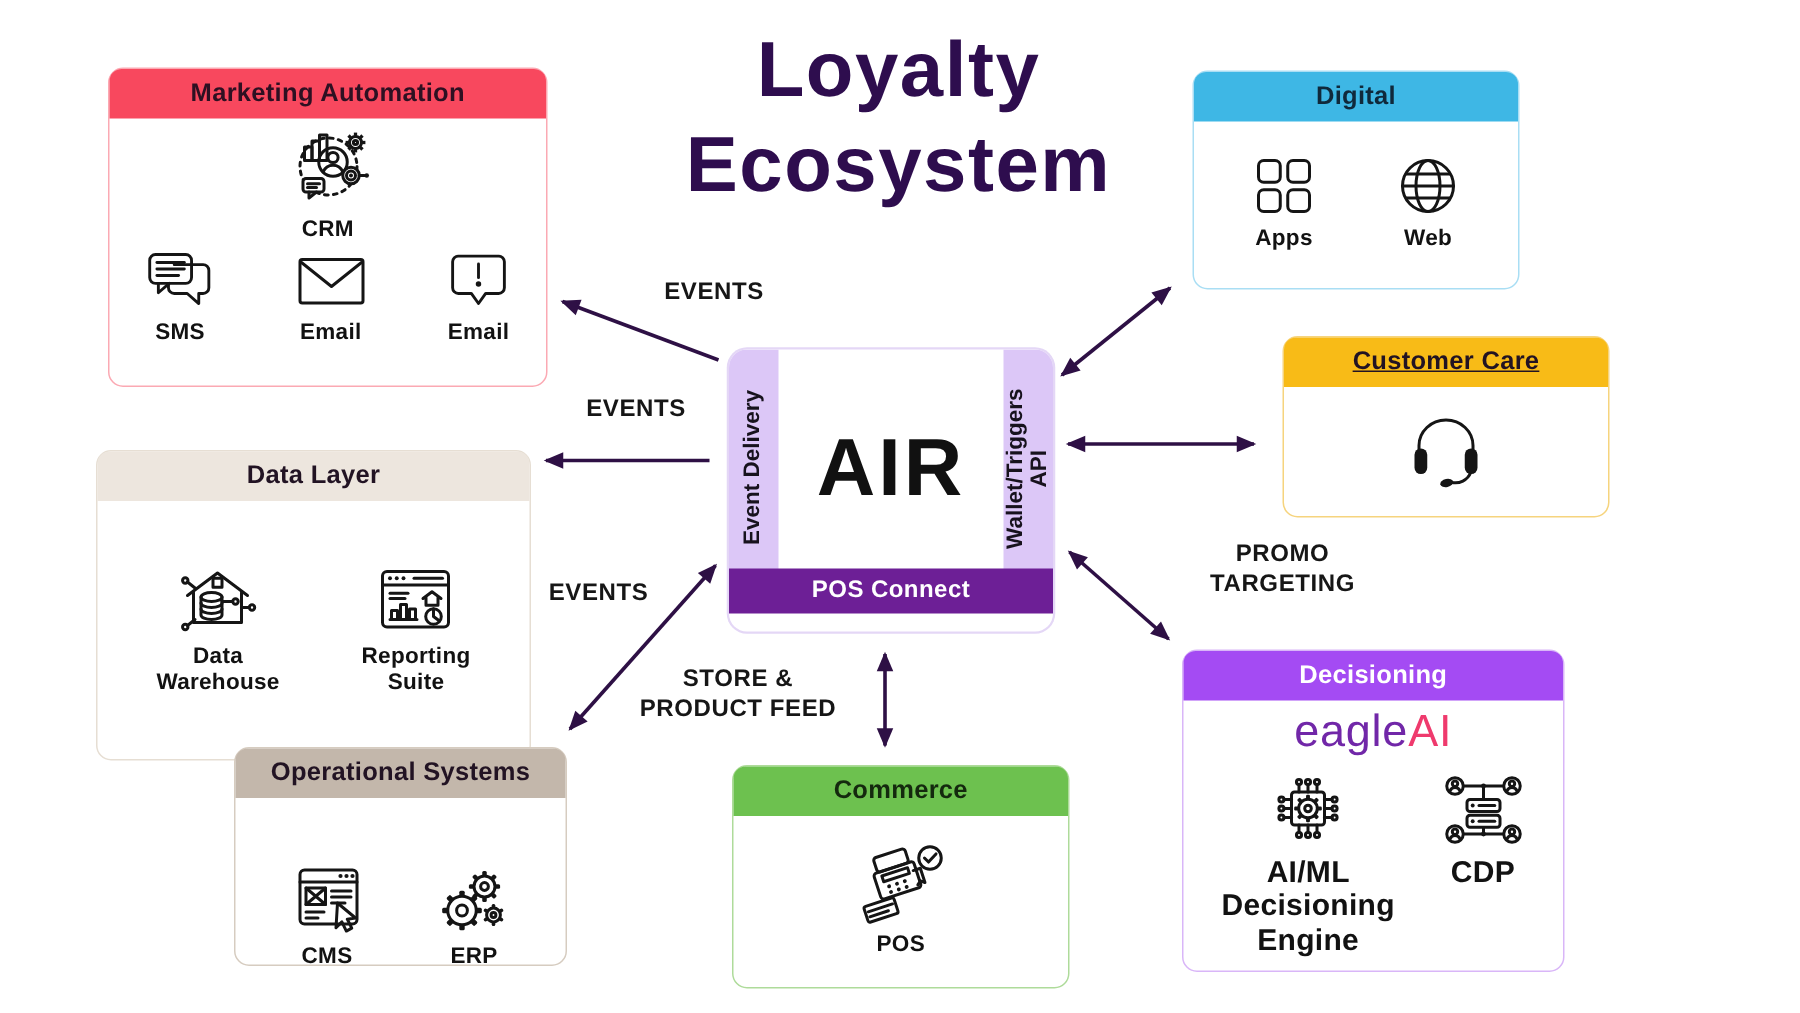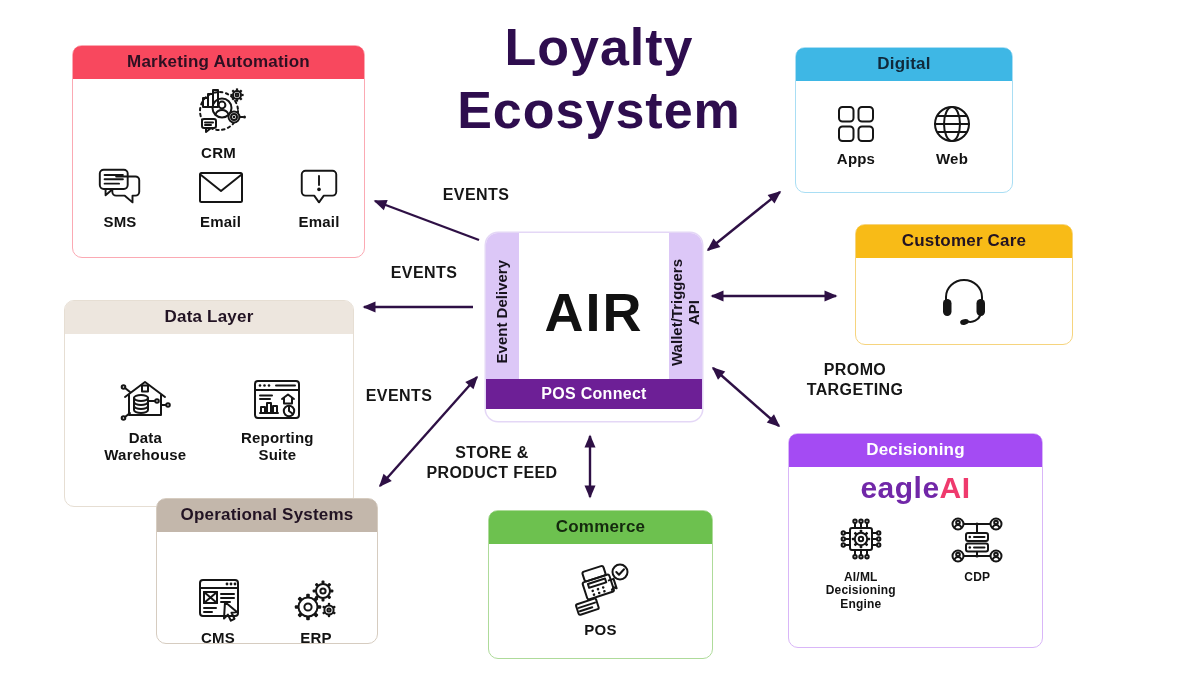--- a/index.html
+++ b/index.html
@@ -22,39 +22,39 @@
                 white-space:pre-line; line-height:1.12; letter-spacing:.2px; }
   .icon svg { display:block; }
   .ic { stroke:#151515; stroke-width:2; fill:none; stroke-linecap:round; stroke-linejoin:round; }
   .icf { fill:#151515; stroke:none; }
 
   
   .b-ma  { border-color:#FBA9B3; } .b-ma  .box-header { background:#F8485E; color:#2E1022; }
   .b-dl  { border-color:#E6DED3; } .b-dl  .box-header { background:#EDE6DE; }
   .b-os  { border-color:#D6CCC0;gap:36px; } .b-os  .box-header { background:#C3B7AB; }
   .b-dig { border-color:#A9DEF4; } .b-dig .box-header { background:#3EB7E5; color:#10293B; }
-  .b-cc  { border-color:#F6D47E; } .b-cc  .box-header { background:#F8BB17; }
+  .b-cc  { border-color:#F6D47E; } .b-cc  .box-header { background:#F8BB17;text-decoration:underline; }
   .b-dec { border-color:#D9B6F8; } .b-dec .box-header { background:#A44BF3; color:#fff; }
   .b-com { border-color:#AEDB9A; } .b-com .box-header { background:#6DC14F; color:#14290E; }
 
   
   .b-ma  { left:72px;  top:45px;  width:293px; height:213px; }
   .b-dl  { left:52px;  top:300px; width:290px; height:207px;margin-left:12px; }
   .b-os  { left:156px; top:498px; width:222px; height:146px; }
   .b-dig { left:795px; top:47px;  width:218px; height:146px; }
   .b-cc  { left:855px; top:224px; width:218px; height:121px; }
   .b-dec { left:788px; top:433px; width:255px; height:215px; }
   .b-com { left:488px; top:510px; width:225px; height:149px; }
 
   .b-ma .box-body { flex-direction:column; justify-content:flex-start; padding:4px 10px 10px; }
   .b-ma .ma-row { width:100%; display:flex; justify-content:space-between; padding:0 12px; margin-top:2px; }
   .b-dec .box-body { flex-direction:column; justify-content:flex-start; padding:2px 10px 8px; }
   .dec-row { width:100%; display:flex; justify-content:space-around; align-items:flex-start; margin-top:2px; }
-  .b-dec .item-label { font-size:12px; }
-  .eagle-logo { font-size:30px; font-weight:700; letter-spacing:.5px; margin:2px 0 4px; }
+  .b-dec .item-label { font-size:20px; }
+  .eagle-logo { font-size:30px; font-weight:400; letter-spacing:.5px; margin:2px 0 4px; }
   .eagle-logo .e1 { color:#7127A8; } .eagle-logo .e2 { color:#EF3A6D; }
 
   
   .air { position:absolute; left:486px; top:233px; width:216px; height:188px;
          background:#fff; border-radius:12px; overflow:hidden; box-shadow:0 0 0 1.5px #E4D7F6; }
   .air-strip { position:absolute; top:0; bottom:30px; width:33px; background:#DCC7F7;
                display:flex; align-items:center; justify-content:center; }
   .air-strip.left { left:0; } .air-strip.right { right:0; }
   .air-strip span { writing-mode:vertical-rl; transform:rotate(180deg); font-weight:700;
                     font-size:15px; color:#17121d; white-space:pre-line; text-align:center; line-height:1.1; }

